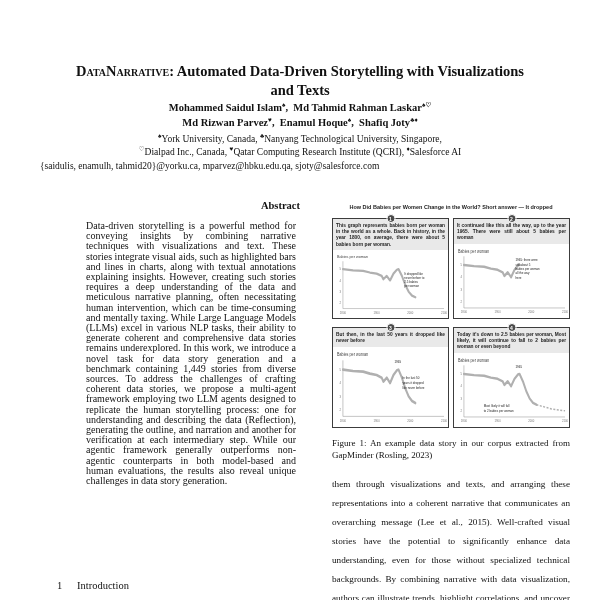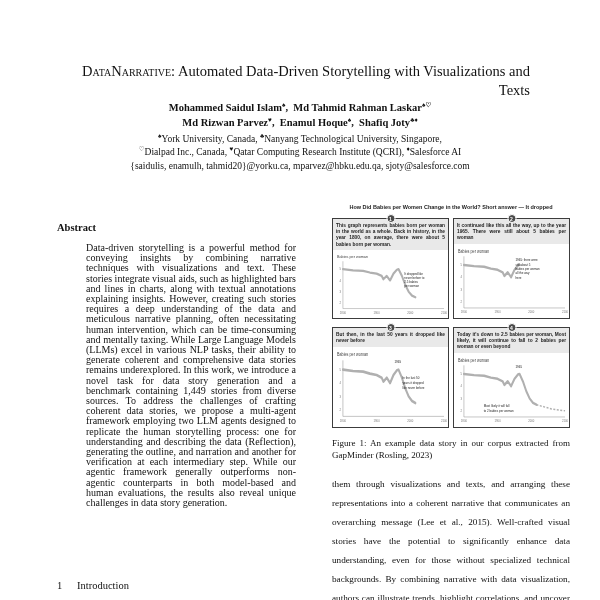--- a/index.html
+++ b/index.html
@@ -1,36 +1,36 @@
 <!DOCTYPE html>
 <html><head>
 <meta charset="utf-8">
 <style>
   * { margin:0; padding:0; box-sizing:border-box; }
   html,body { width:600px; height:600px; background:#ffffff; overflow:hidden;
               font-family:"Liberation Serif", serif; color:#111; }
   .page { position:relative; width:600px; height:600px; background:#fff; }
 
   
-  .title { position:absolute; top:62px; left:70px; width:460px; text-align:right;
-           font-size:14.5px; font-weight:normal; line-height:1.32; }
+  .title { position:absolute; top:62px; left:70px; width:460px; text-align:center;
+           font-size:14.5px; font-weight:bold; line-height:1.32; }
   .title .smallcaps { font-variant:small-caps; }
   .authors { position:absolute; top:100px; left:40px; width:520px; text-align:center;
              font-size:10.5px; font-weight:bold; line-height:15px; }
   .authors sup, .affils sup { font-size:6.5px; vertical-align:super; line-height:0; }
   .affils { position:absolute; top:133px; left:40px; width:520px; text-align:center;
             font-size:9.5px; line-height:13px; }
-  .emails { position:absolute; top:161px; left:40px; width:520px; text-align:center;
+  .emails { position:absolute; top:161px; left:40px; width:520px; 
             font-size:9.5px; }
 
   
   .col-left  { position:absolute; left:57px;  top:200px; width:243px; height:400px; }
   .col-right { position:absolute; left:308px; top:200px; width:238px; height:400px;margin-left:24px; }
 
-  .abstract-heading { text-align:left; font-weight:bold; font-size:10.5px; margin-top:22px; }
+  .abstract-heading { text-align:right; font-weight:bold; font-size:10.5px; margin-top:0; }
   .abstract-text { margin:10px 4px 0 29px; width:210px; font-size:10px; line-height:10.2px;
                    text-align:justify; }
   .intro-heading { position:absolute; top:380px; left:0; font-size:10.5px; font-weight:normal; }
   .intro-heading .secnum { display:inline-block; width:20px; }
 
   
   .fig-title { font-family:"Liberation Sans", sans-serif; font-weight:bold;
                font-size:5.5px; text-align:center; color:#222; margin-top:4px; }
   .panels { display:grid; grid-template-columns:117px 117px; grid-gap:8px 4px;
             margin-top:8px; }

